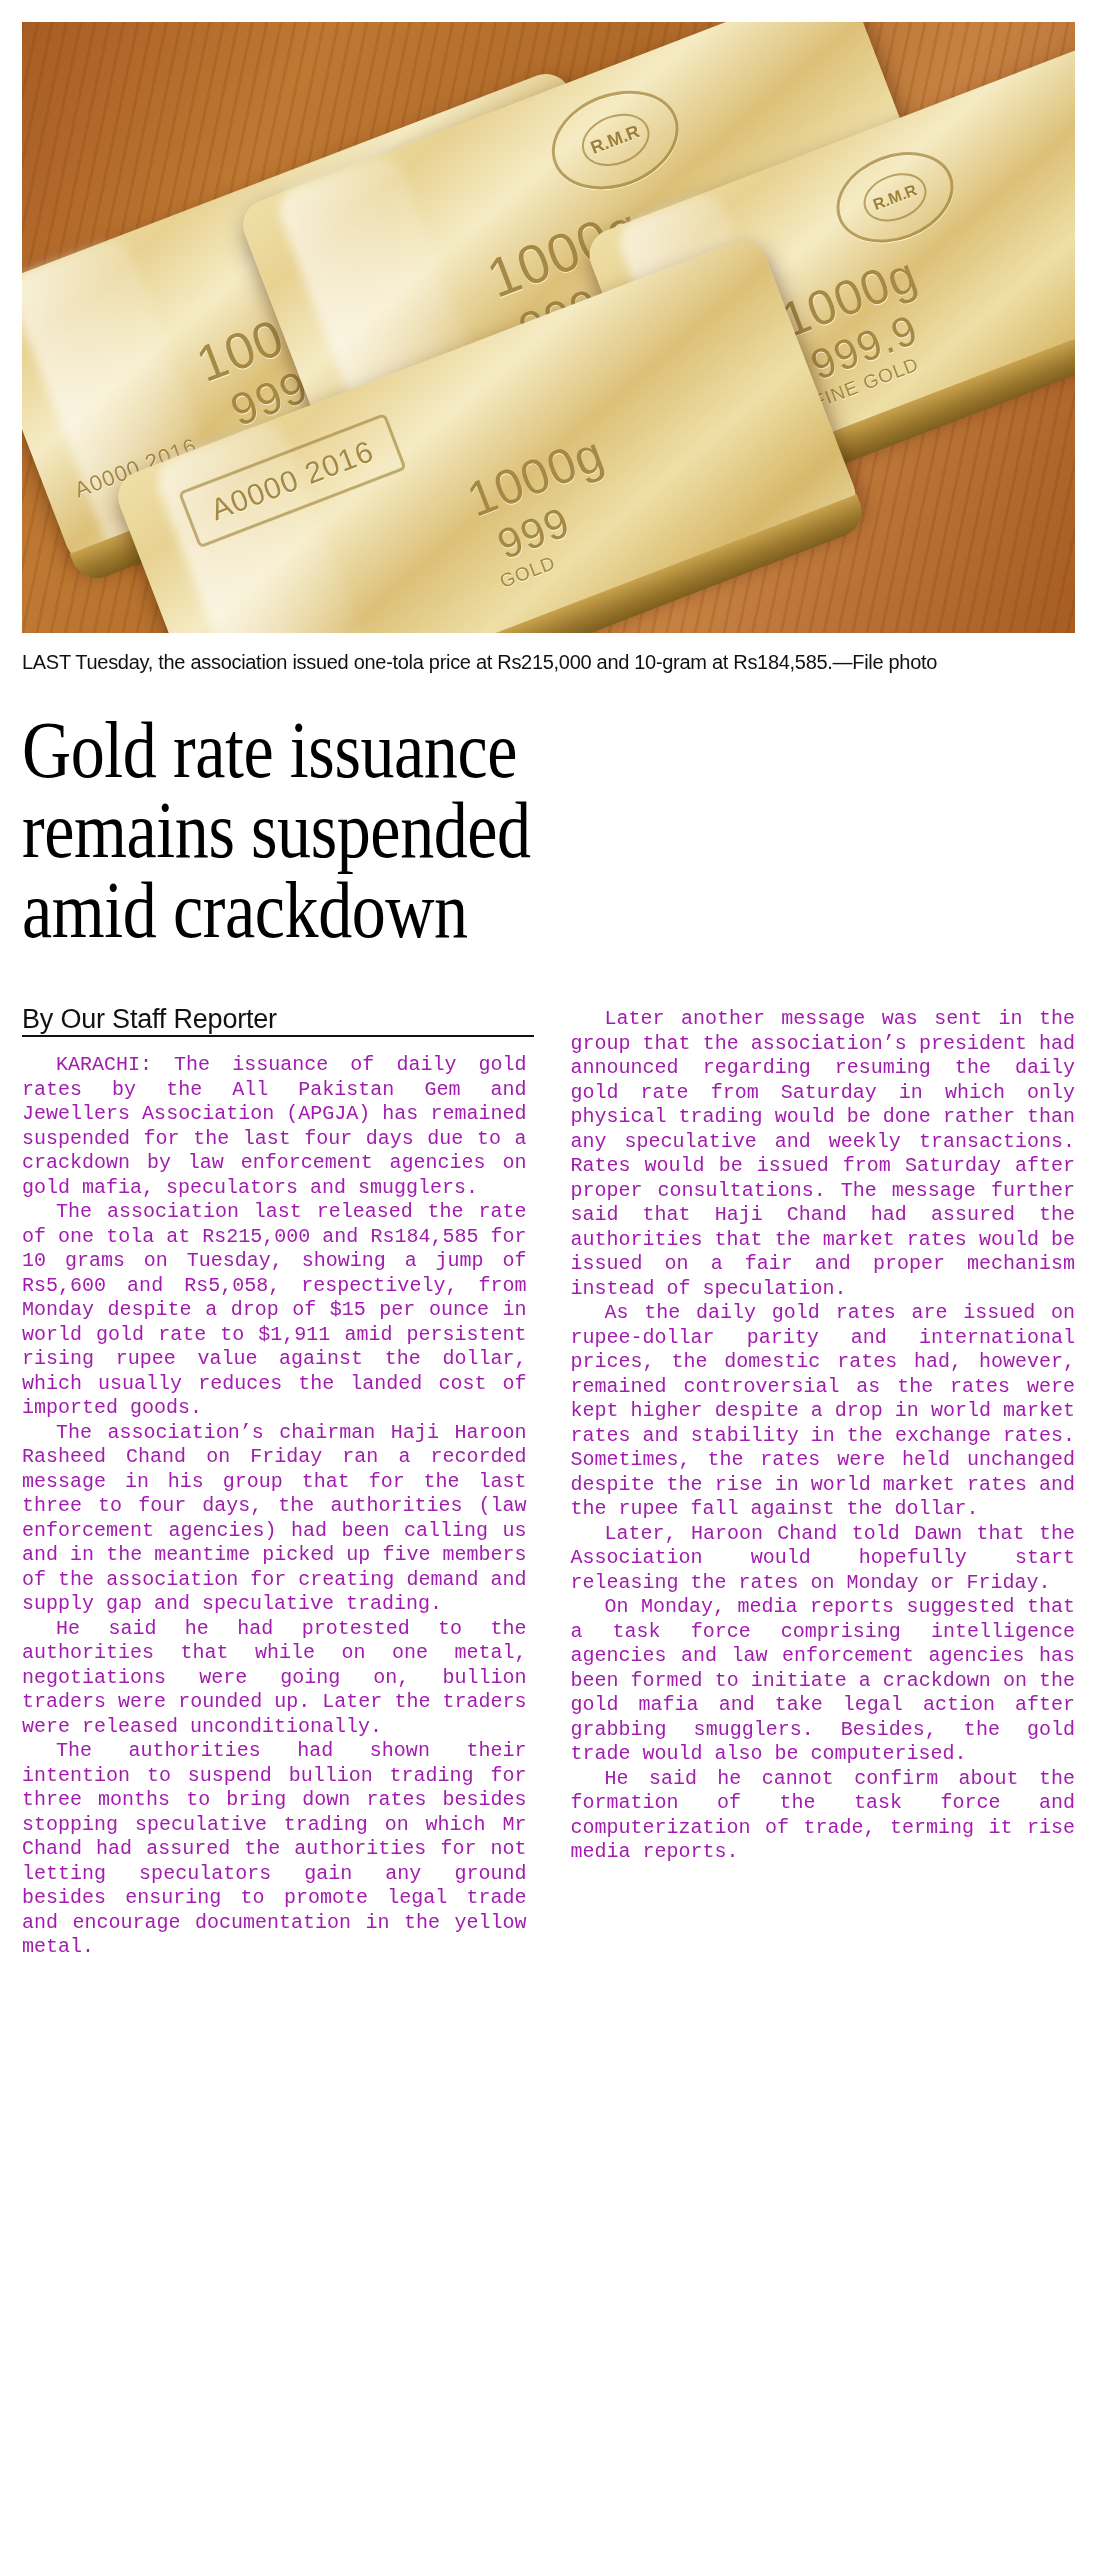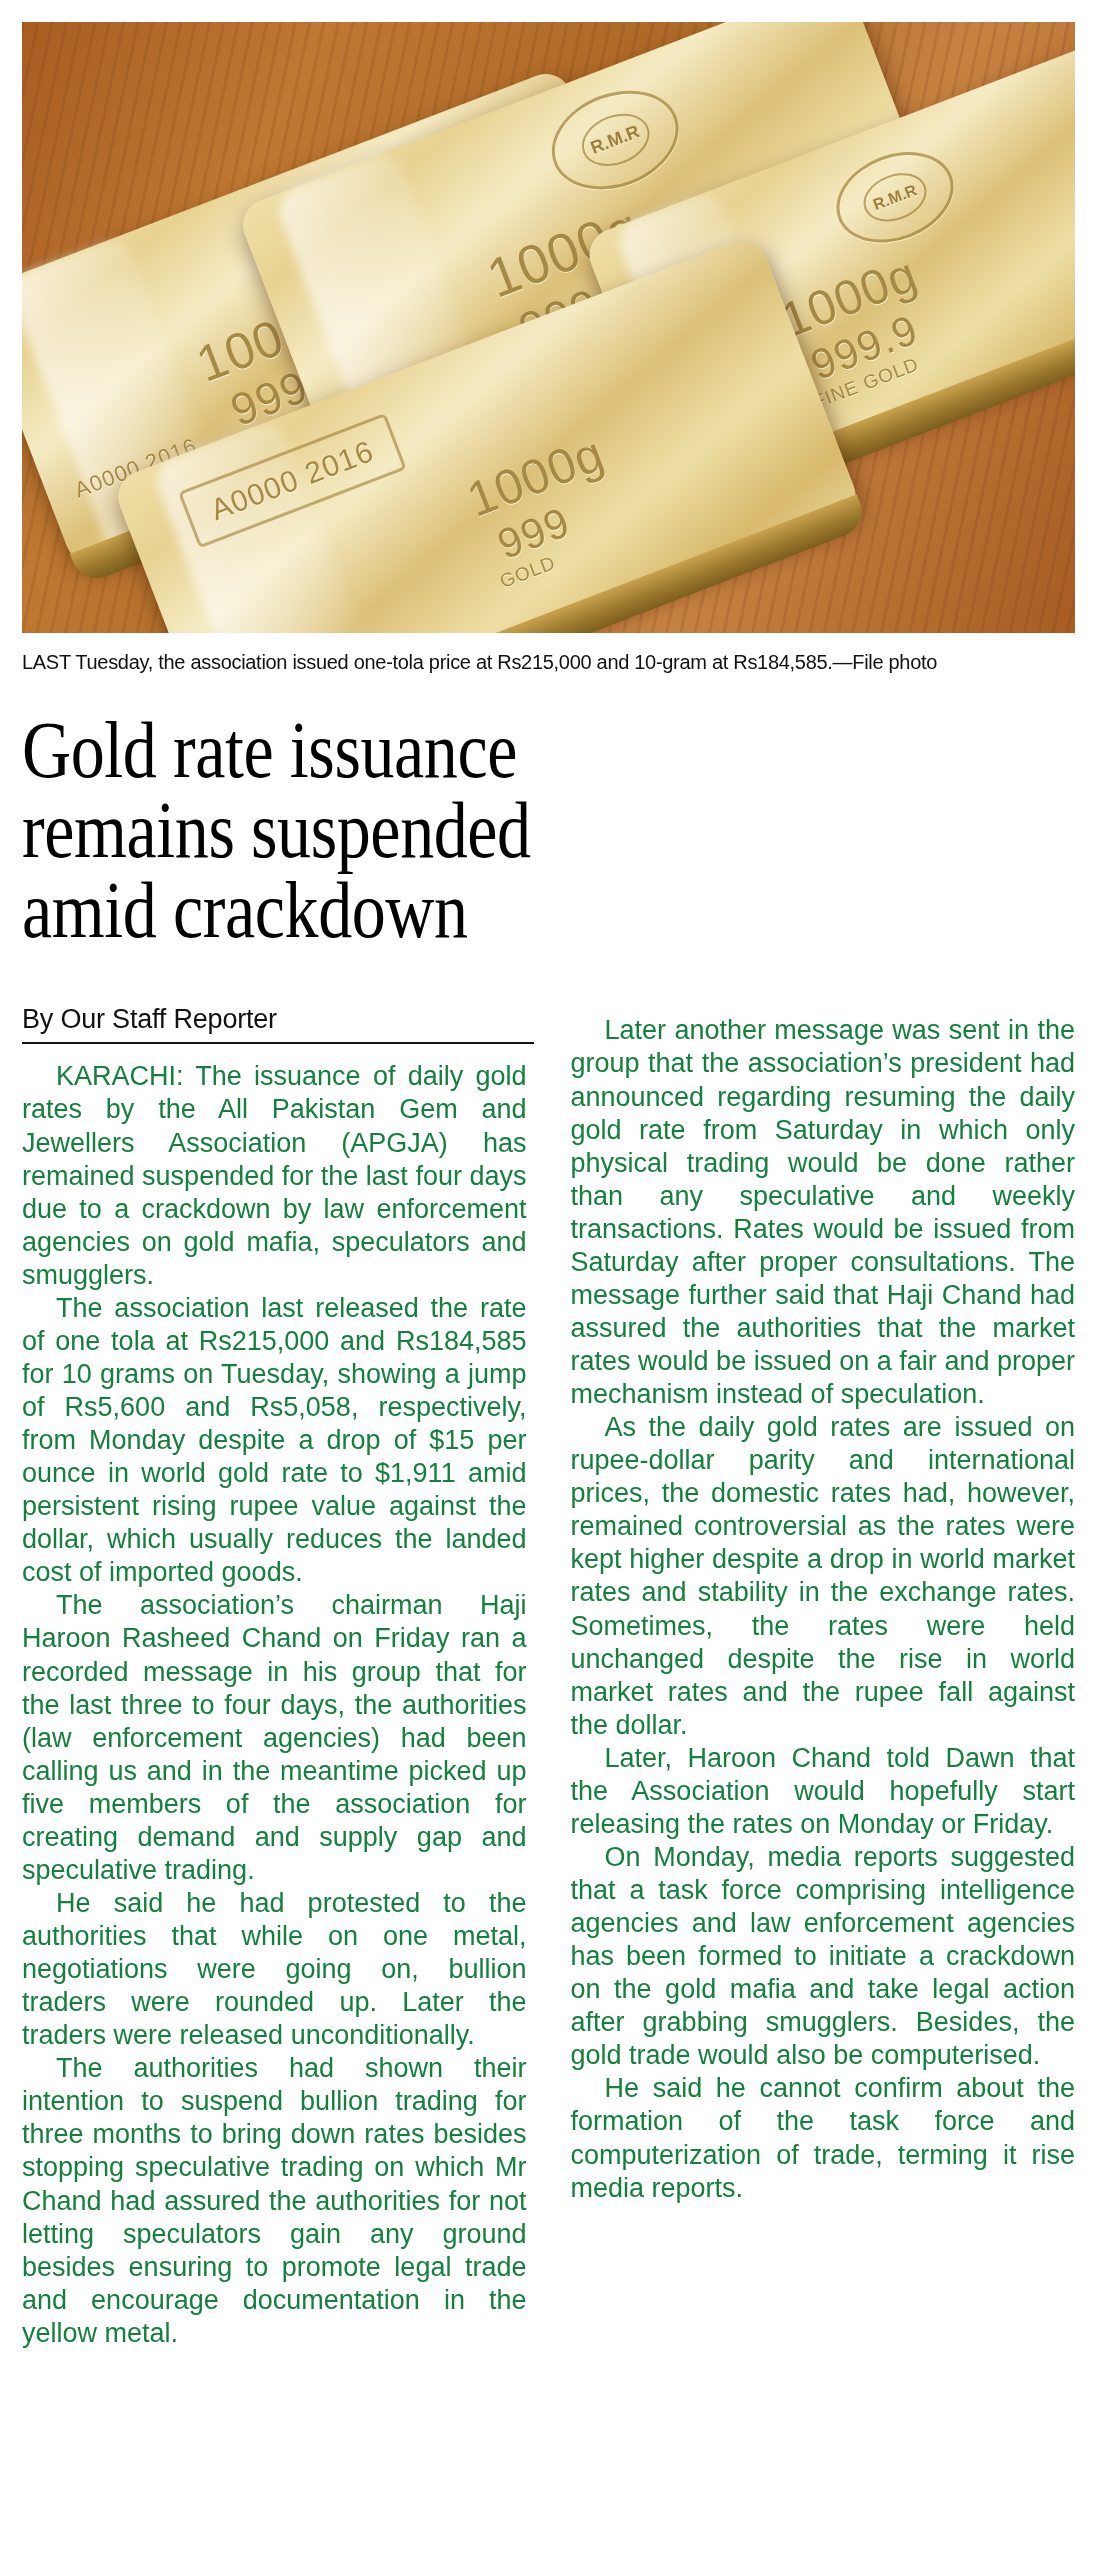--- a/index.html
+++ b/index.html
@@ -144,46 +144,45 @@
   }
   .headline .hl-line { display: block; white-space: nowrap; }
 
   
   .byline-block { margin-top: 28px; width: 512px; }
   .byline {
     font-family: "Liberation Sans", sans-serif;
     font-size: 27px;
     letter-spacing: -0.2px;
     color: #111;
-    padding-bottom: 7px;
   }
   .byline-rule {
     height: 2px;
     background: #111;
     width: 512px;
   }
 
   
   .columns {
     position: relative;
     margin-top: 16px;
     display: flex;
     gap: 44px;
     align-items: flex-start;
   }
   .col {
     width: 512px;
-    font-family: Liberation Sans, sans-serif;
-    font-size: 27px;
+    font-family: Liberation Mono, monospace;
+    font-size: 20px;
     line-height: 1.225;
     text-align: justify;
     text-justify: inter-word;
     hyphens: auto;
     -webkit-hyphens: auto;
-    color: #15803d;
+    color: #a21caf;
   }
   .col.right { margin-top: -46px; }
   .col p { margin: 0; text-indent: 34px; }
 </style>
 </head>
 <body>
 
 <div class="page">
 
   <div class="photo-wrap">

